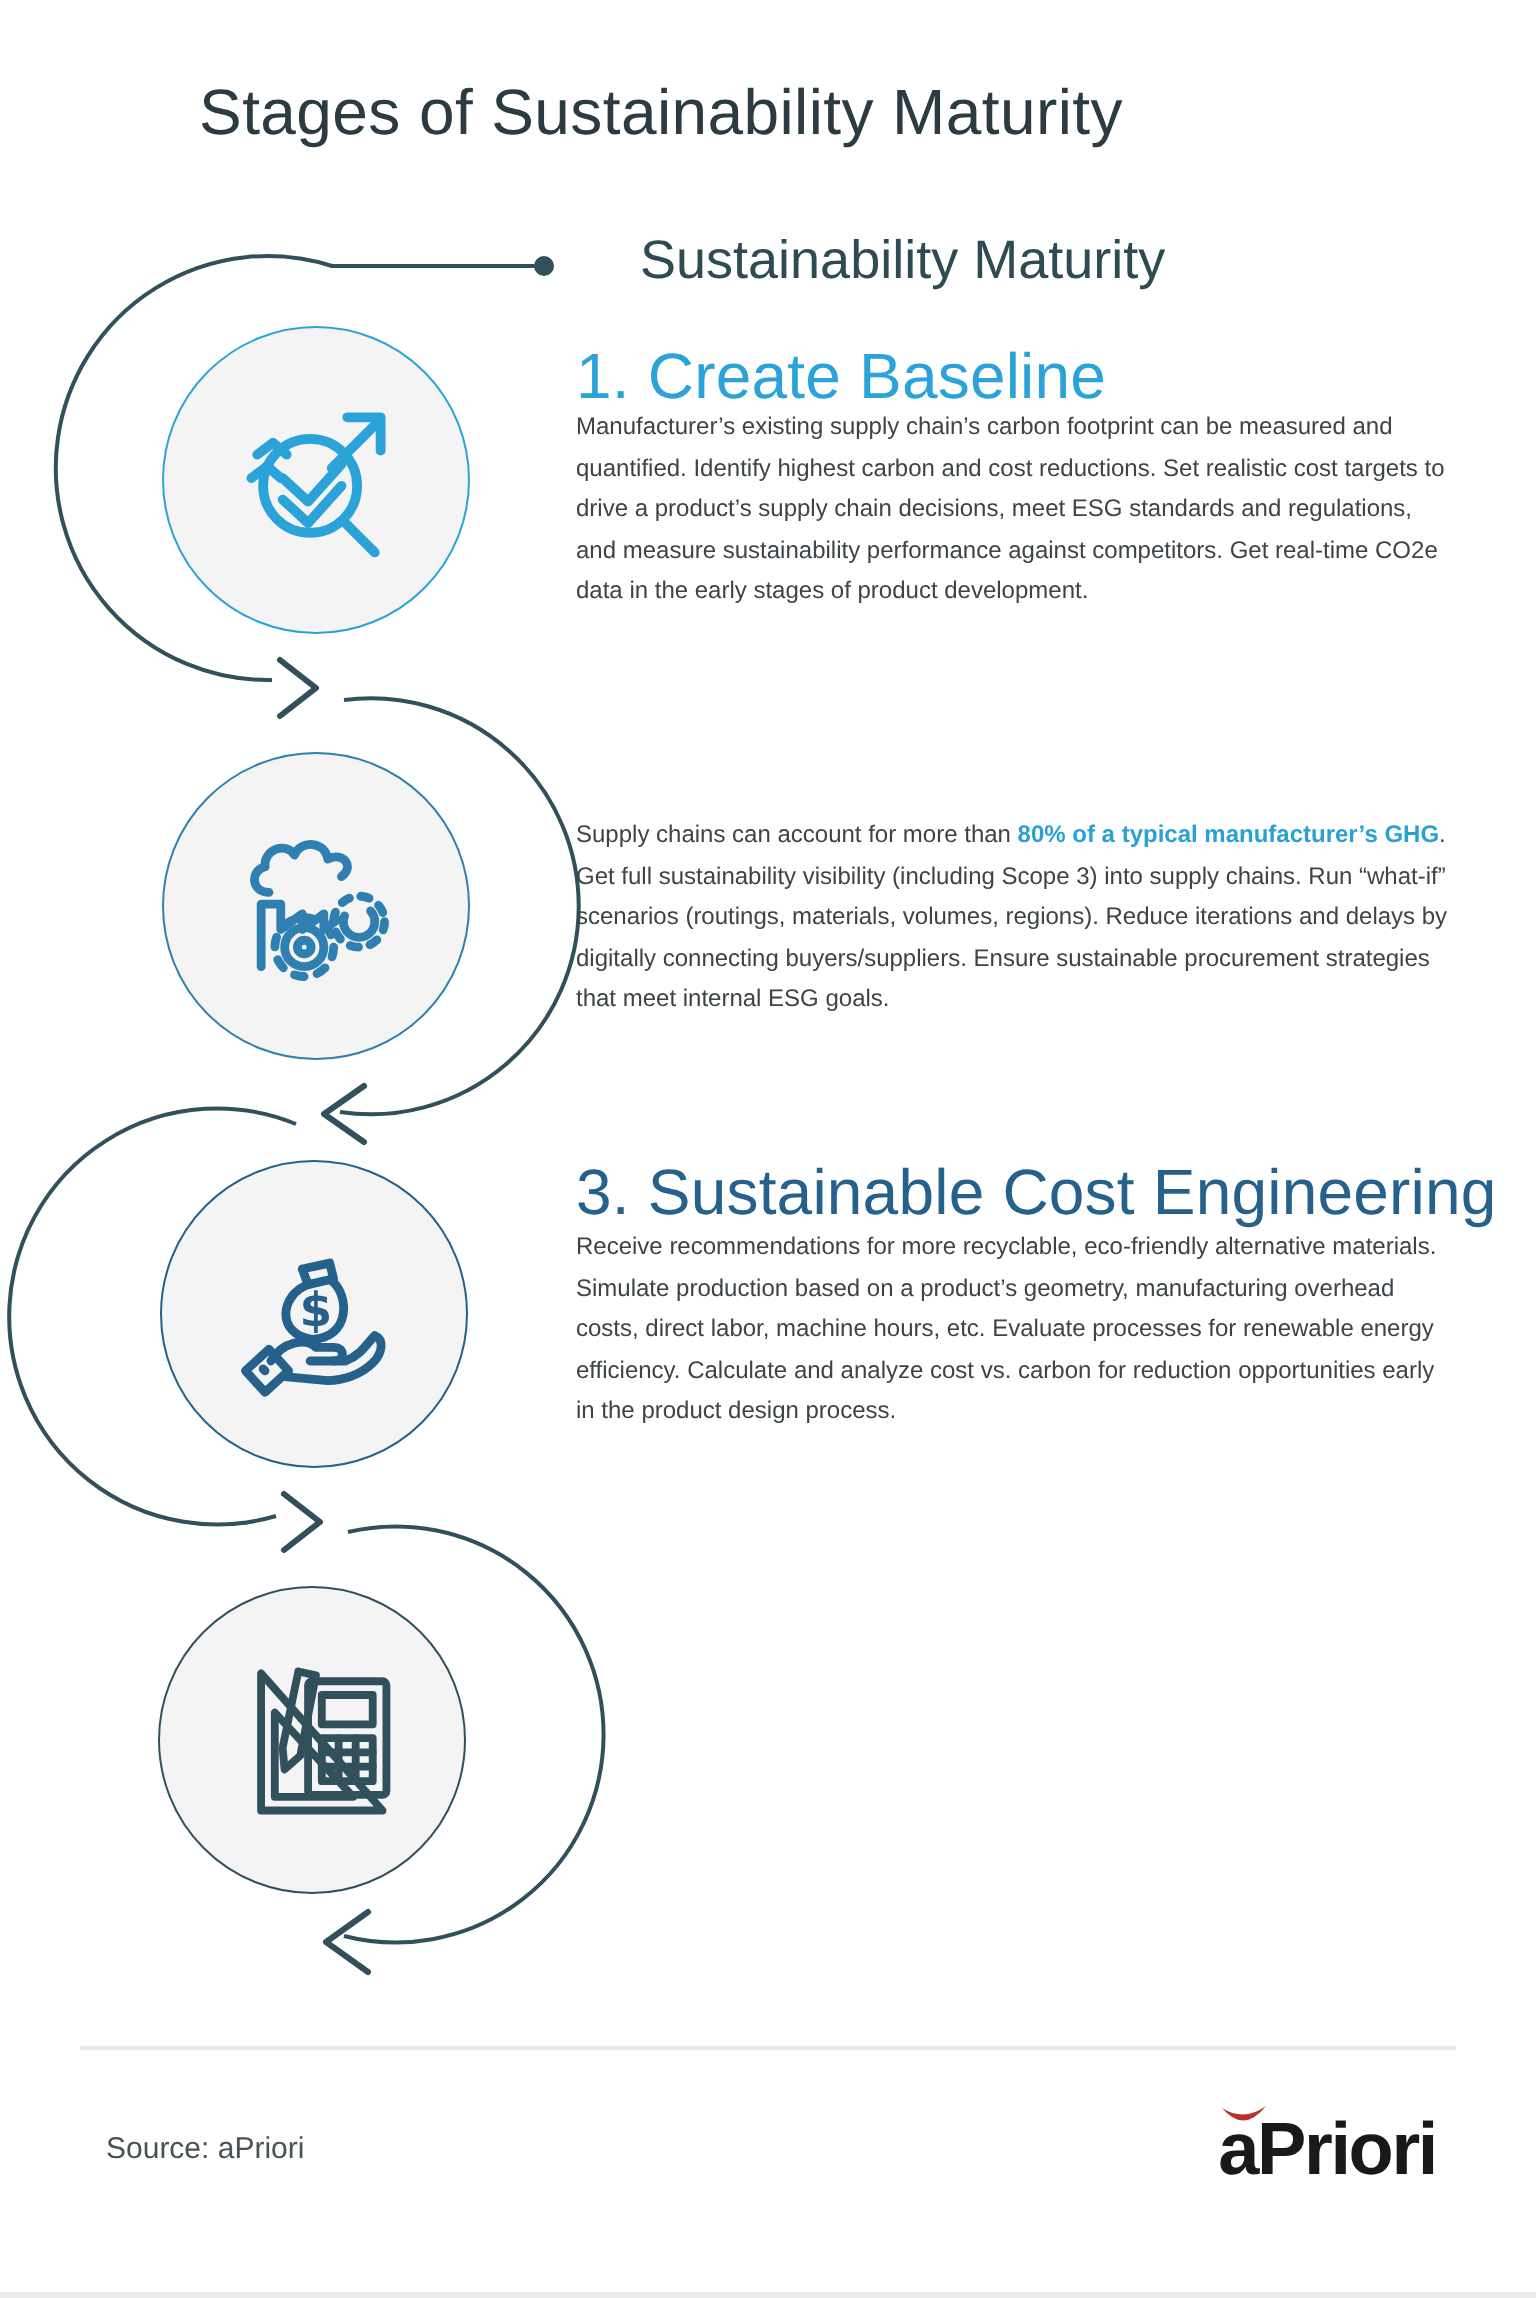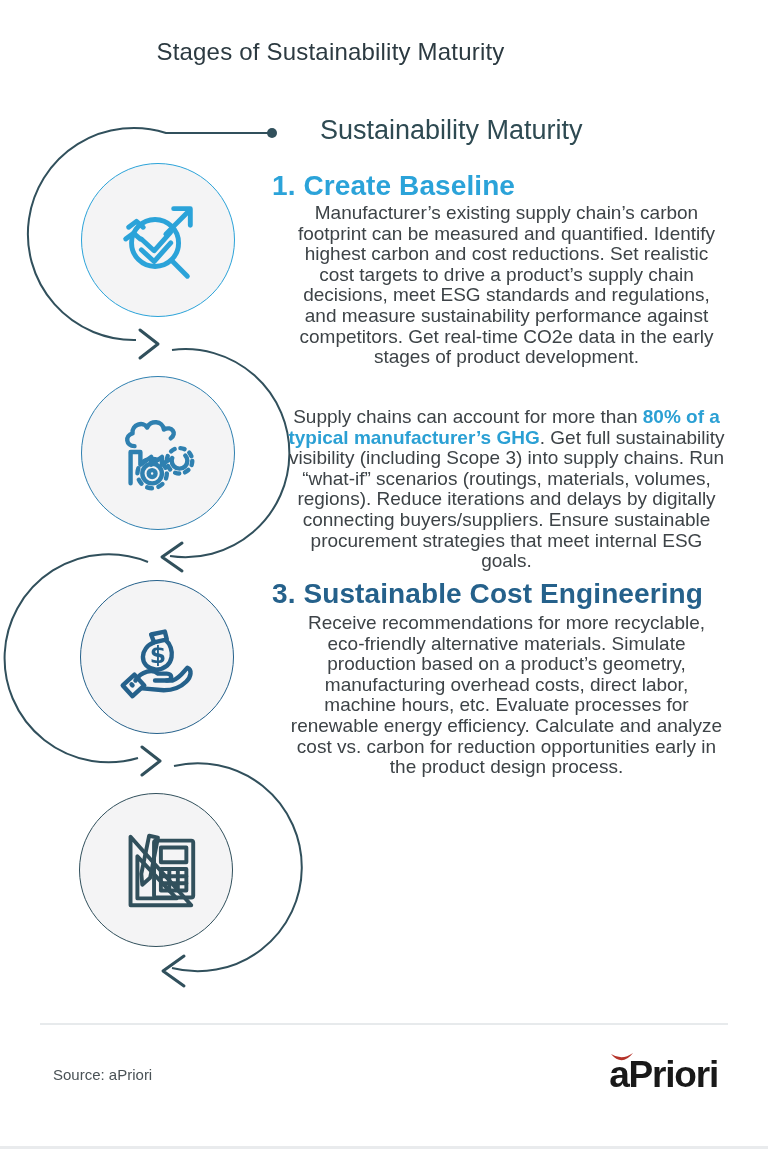--- a/index.html
+++ b/index.html
@@ -4,39 +4,39 @@
 <style>
   html,body{margin:0;padding:0;background:#fff;}
   #page{
     position:relative;width:768px;height:1149px;background:#ffffff;overflow:hidden;
     font-family:"Liberation Sans","DejaVu Sans",sans-serif;
     border-bottom:3px solid var(--c-page_edge,#e9ebed);
     box-sizing:border-box;
   }
   .page-title{
     position:absolute;left:0;top:38px;width:661px;text-align:center;
-    font-size:24px;font-weight:500;letter-spacing:.2px;color:var(--c-title,#2c3a41);
+    font-size:32px;font-weight:500;letter-spacing:.2px;color:var(--c-title,#2c3a41);
   }
   .snake{position:absolute;left:0;top:0;pointer-events:none;}
   .stage-circle{
     position:absolute;width:154px;height:154px;border-radius:50%;
     background:var(--c-circle_fill,#f4f4f5);border:1.5px solid currentColor;
     box-sizing:border-box;display:flex;align-items:center;justify-content:center;
   }
   .stage-circle svg{display:block;}
   .timeline-heading{
     position:absolute;left:288px;top:115px;
     font-size:27px;font-weight:400;color:var(--c-heading,#2e4a52);margin-left:32px;
   }
   .stage-heading{
-    position:absolute;left:272px;font-size:28px;font-weight:700;letter-spacing:.1px;
+    position:absolute;left:288px;font-size:32px;font-weight:400;letter-spacing:.1px;
   }
   .stage-body{
     position:absolute;left:288px;width:437px;
-    font-size:19px;line-height:20.6px;color:var(--c-body_text,#3d4347);text-align:center;
+    font-size:12px;line-height:20.6px;color:var(--c-body_text,#3d4347);
   }
   .rich-link{color:var(--c-link,#2ba0d4);font-weight:700;}
   .footer-divider{
     position:absolute;left:40px;top:1023px;width:688px;height:2px;
     background:var(--c-divider,#e7eaec);
   }
   .source-credit{
     position:absolute;left:53px;top:1066px;font-size:15px;color:var(--c-source_text,#4a5256);
   }
   .logo{

